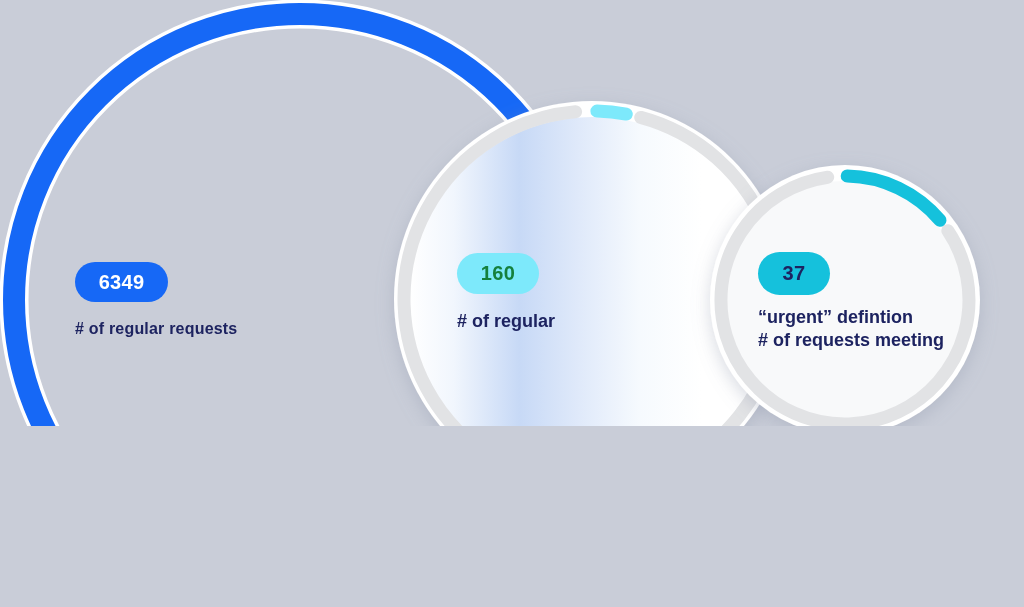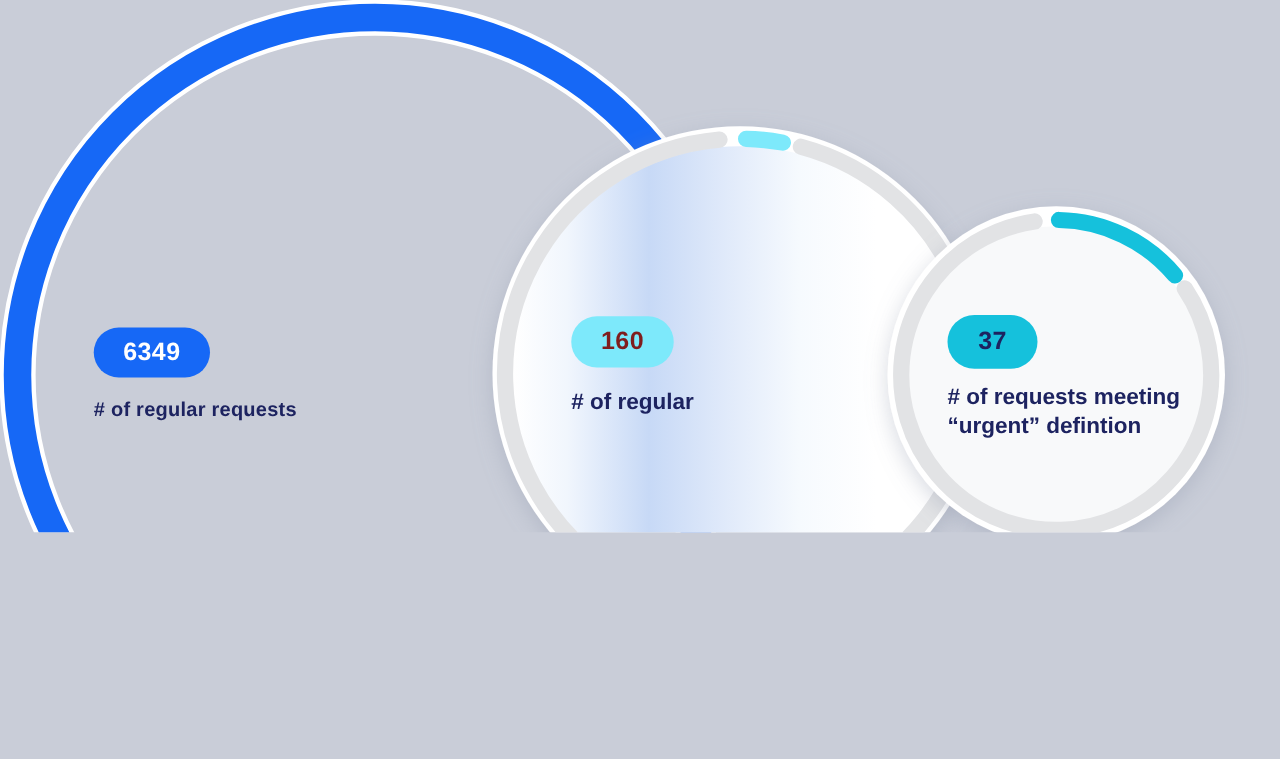--- a/index.html
+++ b/index.html
@@ -32,21 +32,21 @@
   .badge-blue {
     left: 75px; top: 262px;
     width: 93px; height: 40px;
     background: #1668f6;
     color: #ffffff;
   }
   .badge-cyan {
     left: 457px; top: 253px;
     width: 82px; height: 41px;
     background: #7de9fb;
-    color: #7f1d1d;
+    color: #15803d;
   }
   .badge-teal {
     left: 758px; top: 252px;
     width: 72px; height: 43px;
     background: #15c1dc;
     color: #1d2360;
   }
   .label {
     position: absolute;
     color: #1d2360;
@@ -112,17 +112,17 @@
     <span>160</span>
   </div>
   <div class="label label-marked">
     <span># of regular</span>
   </div>
 
   <div class="badge badge-teal">
     <span>37</span>
   </div>
   <div class="label label-meeting">
+    <span>“urgent” defintion</span>
     <span># of requests meeting</span>
-    <span>“urgent” defintion</span>
   </div>
 
 </div>
 
 </body></html>

